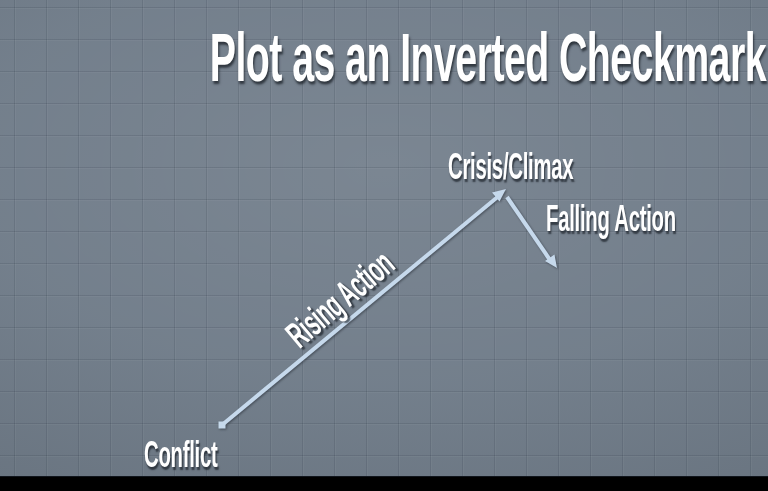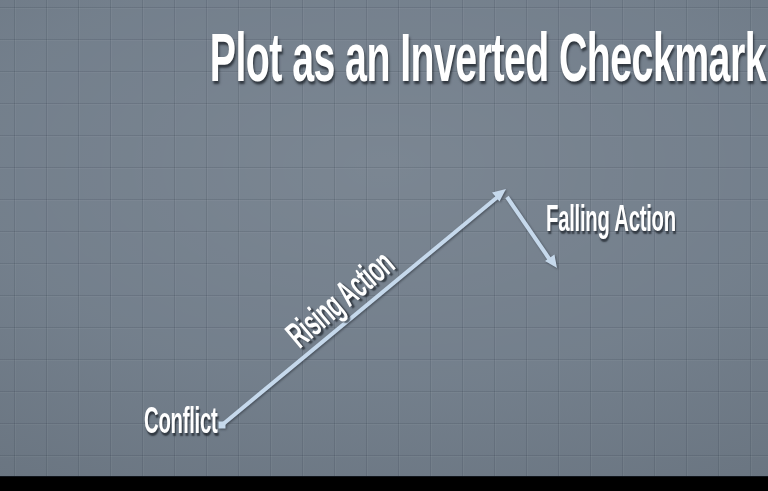--- a/index.html
+++ b/index.html
@@ -68,21 +68,21 @@
   }
   .label .cond {
     display: inline-block;
     transform: scaleX(0.55);
     transform-origin: 0 50%;
     letter-spacing: -0.5px;
   }
   .label-crisis     { left: 448px; top: 148px; }
   .label-falling    { left: 546px; top: 200px; }
   .label-resolution { left: 562px; top: 271px; }
-  .label-conflict   { left: 144px; top: 402px; text-align: center; }
+  .label-conflict   { left: 144px; top: 436px; text-align: center; }
   .label-rising {
     left: 340px; top: 299px;
     transform: translate(-50%, -50%) rotate(-40deg);
   }
   .label-rising .cond { transform-origin: 50% 50%; }
   .arrows-svg {
     position: absolute; left: 0; top: 0;
     width: 768px; height: 477px;
     filter: drop-shadow(1px 1.5px 1px rgba(15,20,28,0.45));
   }
@@ -106,20 +106,21 @@
     <svg class="arrows-svg" viewBox="0 0 768 477">
 
       <line x1="222" y1="425" x2="500" y2="195" stroke="#c6d9ec" stroke-width="4"></line>
       <rect x="218.5" y="421.5" width="7" height="7" fill="#c6d9ec"></rect>
       <polygon points="506,189 499.5,201.5 492,192.5" fill="#c6d9ec"></polygon>
 
       <line x1="507" y1="197" x2="550" y2="260" stroke="#c6d9ec" stroke-width="4"></line>
       <polygon points="557,268 545,261 554.5,254.5" fill="#c6d9ec"></polygon>
     </svg>
 
+    <p class="label label-crisis"><span class="cond">Crisis/Climax</span></p>
 
     <p class="label label-falling"><span class="cond">Falling Action</span></p>
 
 
     <p class="label label-rising"><span class="cond">Rising Action</span></p>
 
     <p class="label label-conflict"><span class="cond">Conflict</span></p>
   </div>
 
   <div class="letterbox-bottom"></div>

